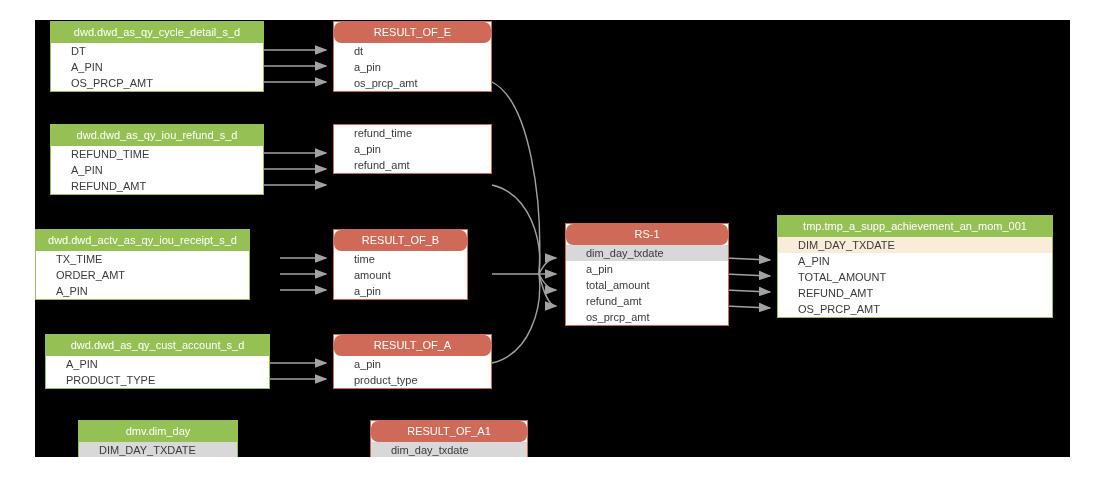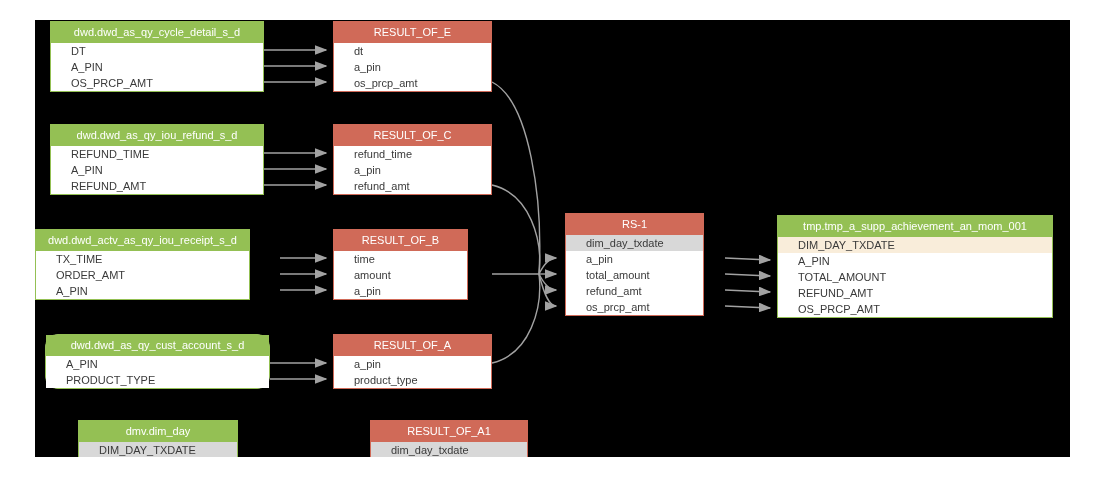--- a/index.html
+++ b/index.html
@@ -8,21 +8,21 @@
   .canvas{position:absolute;left:35px;top:20px;width:1035px;height:437px;
           background:#000000;overflow:hidden;}
   #edges{position:absolute;left:0;top:0;width:1035px;height:437px;z-index:1;}
   .edge{fill:none;stroke:var(--arrow,#a2a2a2);stroke-width:1.4;}
   .table{position:absolute;z-index:2;font-size:11px;box-sizing:border-box;background:#ffffff;}
   .table.source{border:1px solid var(--source,#94c054);}
   .table.result{border:1px solid var(--result,#d06a58);}
   .table .hdr{height:21px;line-height:21px;text-align:center;color:#ffffff;font-weight:normal;
               white-space:nowrap;overflow:hidden;}
   .table.source .hdr{background:var(--source,#94c054);}
-  .table.result .hdr{background:var(--result,#d06a58);}
+  .table.result .hdr{background:var(--result,#d06a58);border-radius:7px;}
   .table .row{height:16px;line-height:16px;background:#ffffff;padding:0 20px;color:#3a3a3a;
               white-space:nowrap;overflow:hidden;}
   .table .row.grey{background:var(--grey,#d8d8d8);}
   .table .row.cream{background:var(--cream,#f9edda);}
 </style>
 </head>
 <body>
 
 <div class="stage">
   <div class="canvas" id="canvas">
@@ -69,56 +69,55 @@
         <div class="row">a_pin</div>
         <div class="row">os_prcp_amt</div>
       </div>
       <div class="table source" style="left: 15px; top: 104px; width: 214px;">
         <div class="hdr">dwd.dwd_as_qy_iou_refund_s_d</div>
         <div class="row">REFUND_TIME</div>
         <div class="row">A_PIN</div>
         <div class="row">REFUND_AMT</div>
       </div>
       <div class="table result" style="left: 298px; top: 104px; width: 159px;">
-        <div class="hdr">RESULT_OF_C</div>
         <div class="row">refund_time</div>
         <div class="row">a_pin</div>
         <div class="row">refund_amt</div>
       </div>
       <div class="table source" style="left: 0px; top: 209px; width: 215px;">
         <div class="hdr">dwd.dwd_actv_as_qy_iou_receipt_s_d</div>
         <div class="row">TX_TIME</div>
         <div class="row">ORDER_AMT</div>
         <div class="row">A_PIN</div>
       </div>
       <div class="table result" style="left: 298px; top: 209px; width: 135px;">
         <div class="hdr">RESULT_OF_B</div>
         <div class="row">time</div>
         <div class="row">amount</div>
         <div class="row">a_pin</div>
       </div>
-      <div class="table source" style="left: 10px; top: 314px; width: 225px; border-radius: 13px;">
+      <div class="table source" style="left: 10px; top: 314px; width: 225px;">
         <div class="hdr">dwd.dwd_as_qy_cust_account_s_d</div>
         <div class="row">A_PIN</div>
         <div class="row">PRODUCT_TYPE</div>
       </div>
       <div class="table result" style="left: 298px; top: 314px; width: 159px;">
         <div class="hdr">RESULT_OF_A</div>
         <div class="row">a_pin</div>
         <div class="row">product_type</div>
       </div>
       <div class="table source" style="left: 43px; top: 400px; width: 160px;">
         <div class="hdr">dmv.dim_day</div>
         <div class="row grey">DIM_DAY_TXDATE</div>
       </div>
       <div class="table result" style="left: 298px; top: 400px; width: 158px; margin-left: 37px;">
         <div class="hdr">RESULT_OF_A1</div>
         <div class="row grey">dim_day_txdate</div>
       </div>
-      <div class="table result" style="left: 530px; top: 193px; width: 139px;">
+      <div class="table result" style="left: 530px; top: 203px; width: 164px;">
         <div class="hdr">RS-1</div>
         <div class="row grey">dim_day_txdate</div>
         <div class="row">a_pin</div>
         <div class="row">total_amount</div>
         <div class="row">refund_amt</div>
         <div class="row">os_prcp_amt</div>
       </div>
       <div class="table source" style="left: 742px; top: 195px; width: 276px;">
         <div class="hdr">tmp.tmp_a_supp_achievement_an_mom_001</div>
         <div class="row cream">DIM_DAY_TXDATE</div>

